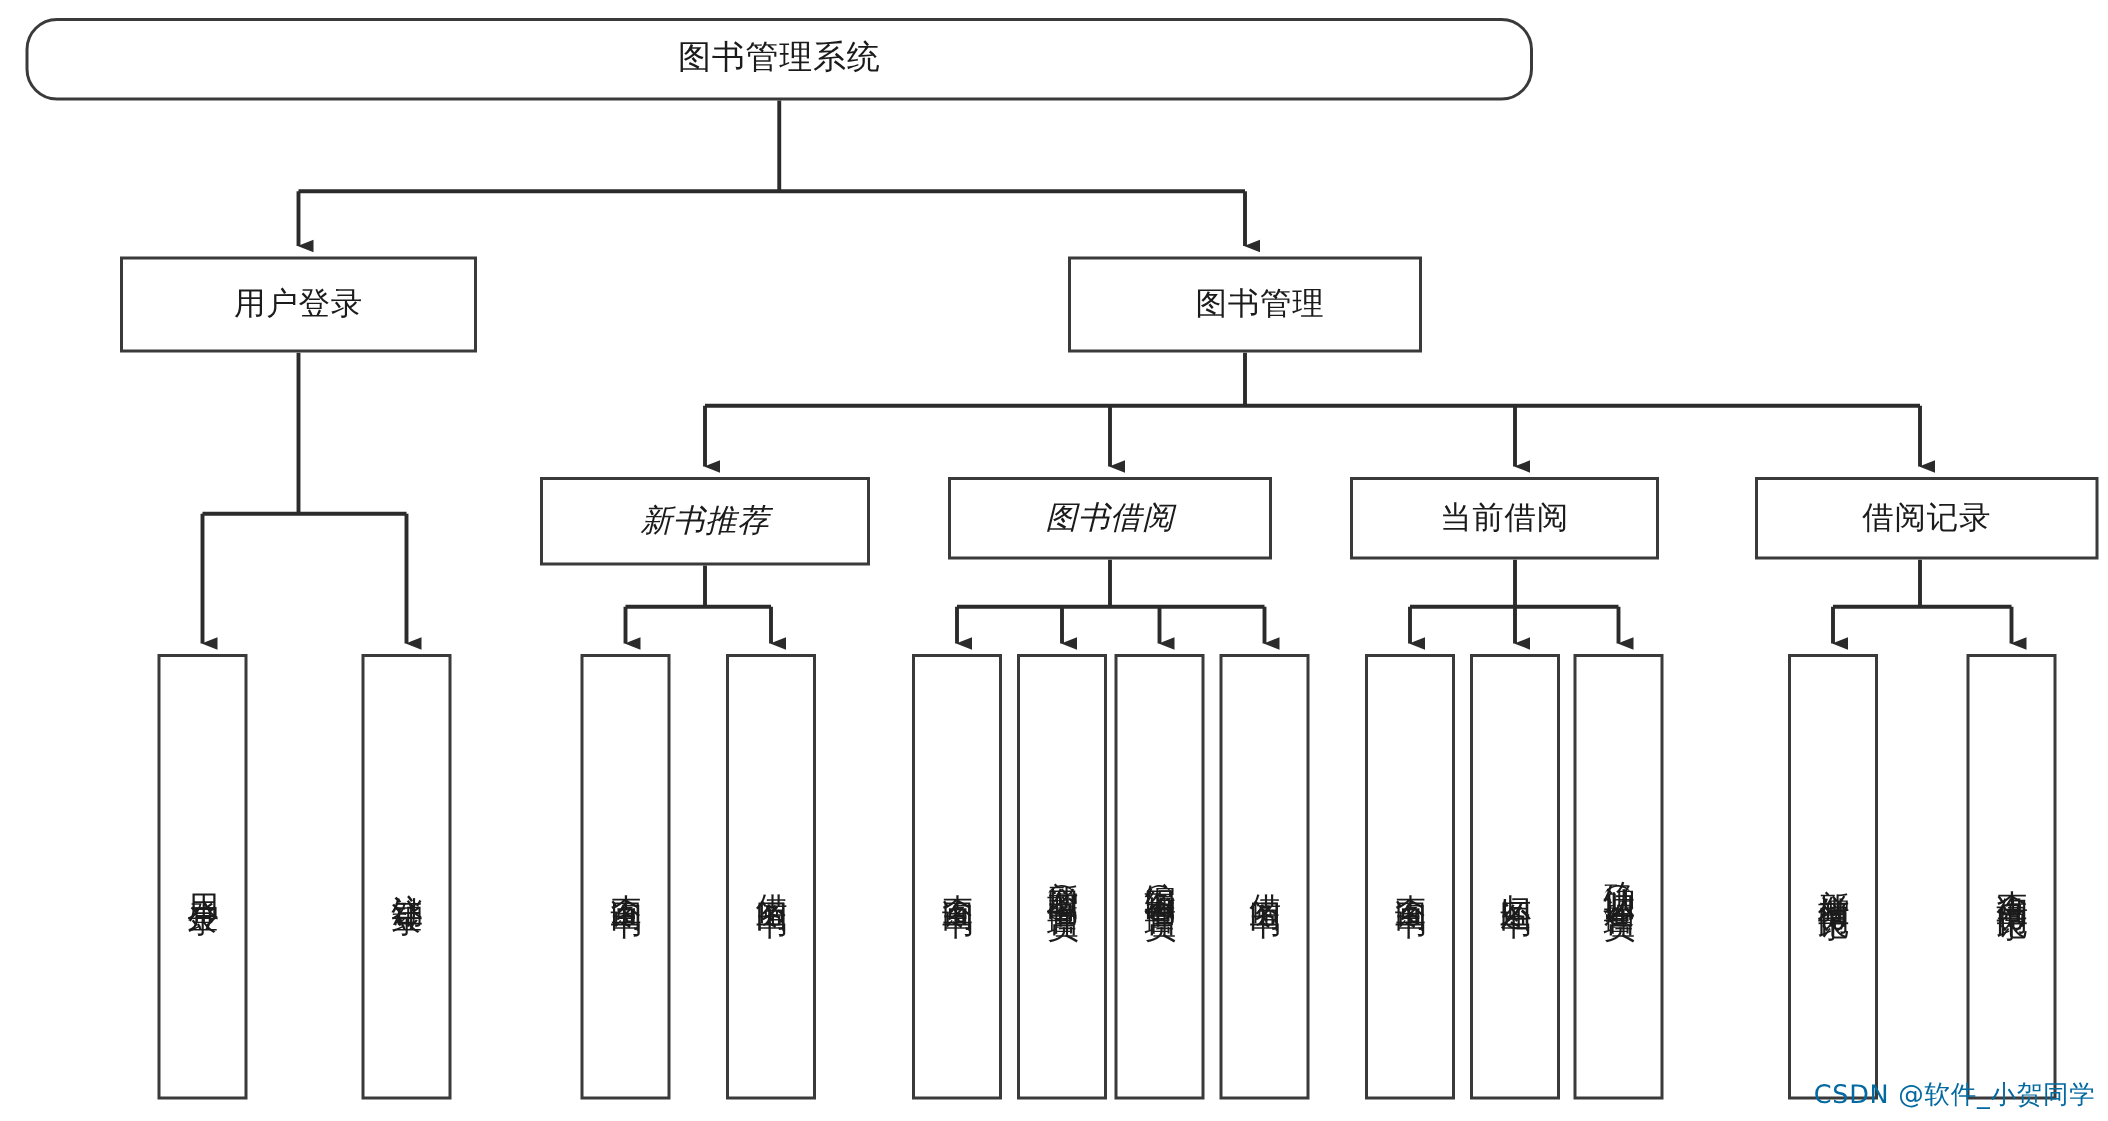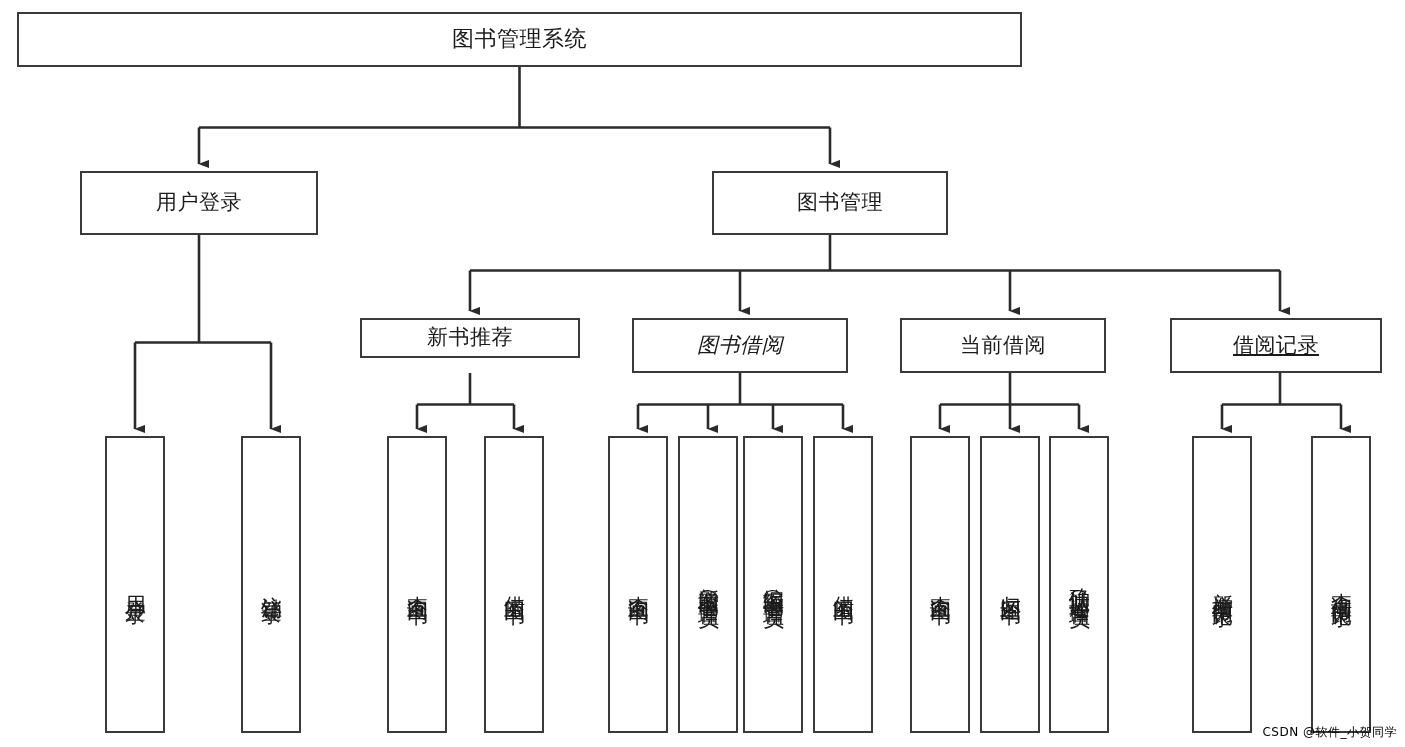--- a/index.html
+++ b/index.html
@@ -61,22 +61,22 @@
   }
   .node-v > span {
     writing-mode: vertical-rl;
     text-orientation: upright;
     display: block;
   }
   #watermark {
     position: absolute;
     right: 8px;
     bottom: 6px;
-    font-size: 12px;
-    color: #000000;
+    font-size: 17px;
+    color: #0369a1;
     letter-spacing: 0.5px;
     white-space: nowrap;
     font-family: "DejaVu Sans", "Liberation Sans", sans-serif;
   }
 </style>
 </head>
 <body>
 
 <div id="diagram-root">
 
@@ -125,45 +125,45 @@
       <path d="M1010,404.5 L1010,429" marker-end="url(#arw)"></path>
       <path d="M1079,404.5 L1079,429" marker-end="url(#arw)"></path>
 
       <path d="M1280,373 L1280,404.5"></path>
       <path d="M1222,404.5 L1341,404.5"></path>
       <path d="M1222,404.5 L1222,429" marker-end="url(#arw)"></path>
       <path d="M1341,404.5 L1341,429" marker-end="url(#arw)"></path>
     </g>
   </svg>
 
-  <div class="node node-h node-root" style="left:17px; top:12px; width:1005px; height:55px;">
+  <div class="node node-h node-root" style="left:17px; top:12px; width:1005px; height:55px;border-radius:21px;">
     <span>图书管理系统</span>
   </div>
 
   <div class="node node-h" style="left:80px; top:171px; width:238px; height:64px;">
     <span>用户登录</span>
   </div>
 
   <div class="node node-h" style="left:712px; top:171px; width:236px; height:64px;padding-left:20px;">
     <span>图书管理</span>
   </div>
 
-  <div class="node node-h" style="left:360px; top:318px; width:220px; height:40px;">
+  <div class="node node-h" style="left:360px; top:318px; width:220px; height:59px;font-style:italic;">
     <span>新书推荐</span>
   </div>
 
   <div class="node node-h" style="left:632px; top:318px; width:216px; height:55px;font-style:italic;">
     <span>图书借阅</span>
   </div>
 
   <div class="node node-h" style="left:900px; top:318px; width:206px; height:55px;">
     <span>当前借阅</span>
   </div>
 
-  <div class="node node-h" style="left:1170px; top:318px; width:212px; height:55px;text-decoration:underline;">
+  <div class="node node-h" style="left:1170px; top:318px; width:229px; height:55px;">
     <span>借阅记录</span>
   </div>
 
   <div class="node node-v" style="left:105px; top:436px; width:60px; height:297px;">
     <span>用户登录</span>
   </div>
 
   <div class="node node-v" style="left:241px; top:436px; width:60px; height:297px;">
     <span>注销登录</span>
   </div>

